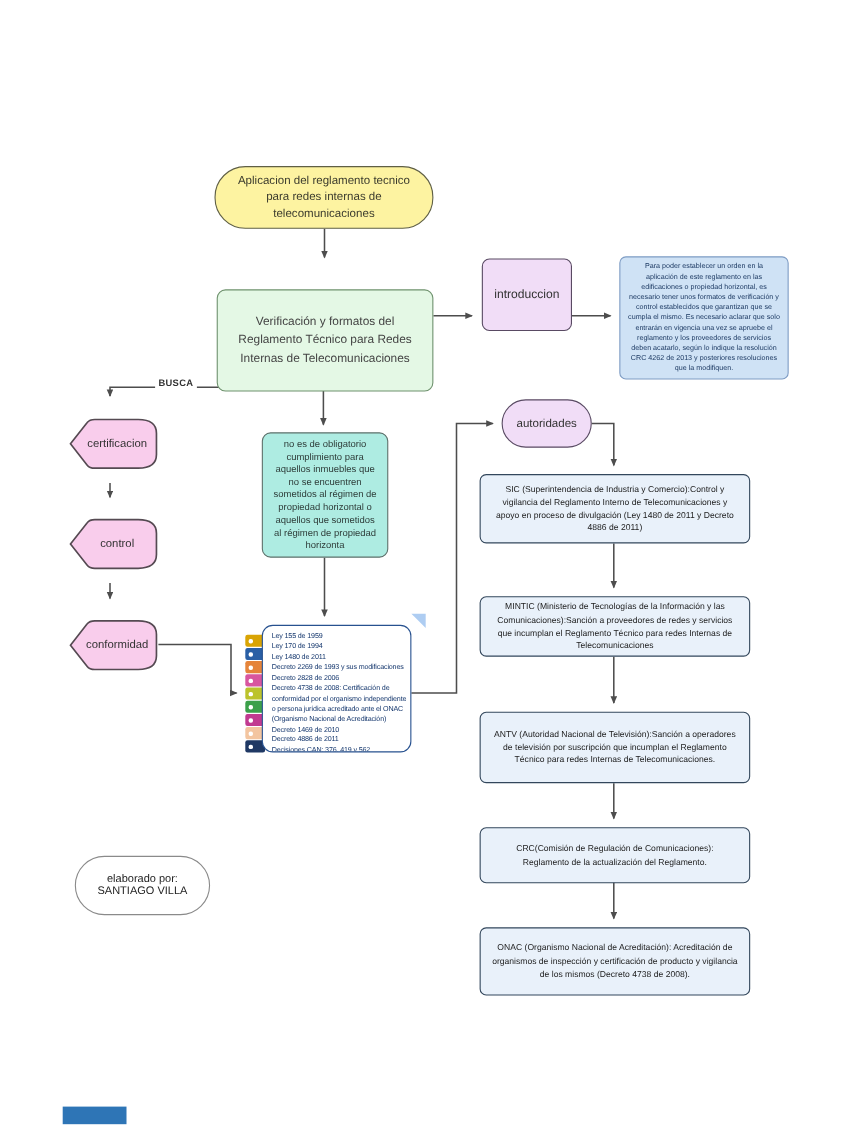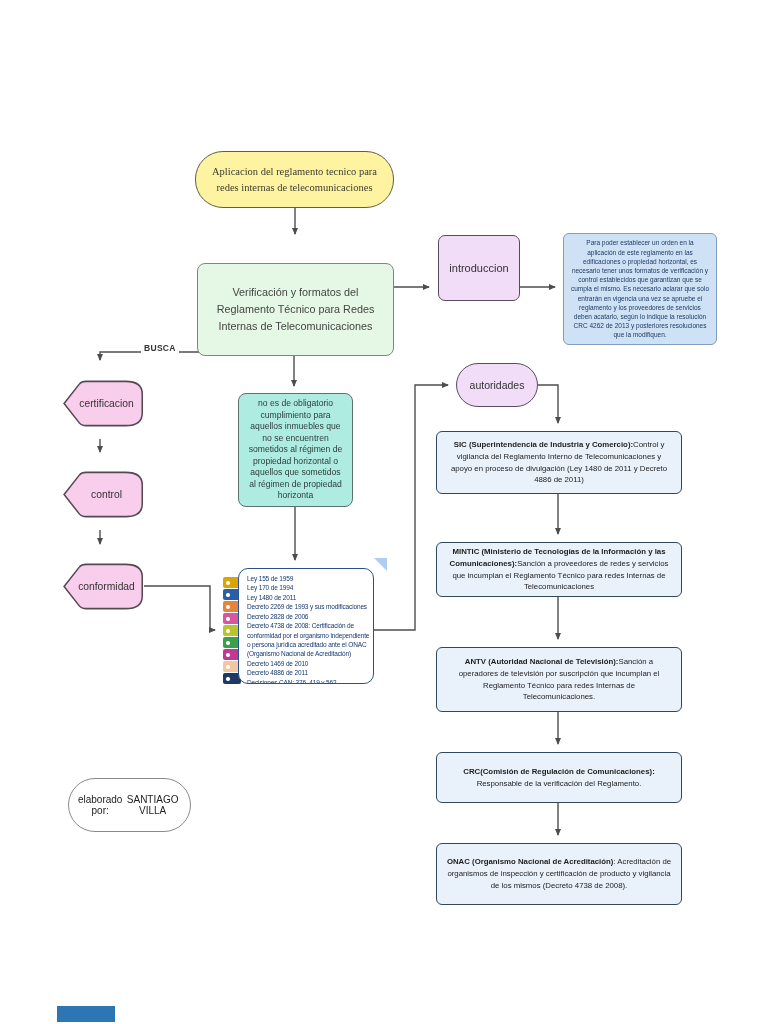--- a/index.html
+++ b/index.html
@@ -3,21 +3,21 @@
 <meta charset="utf-8">
 <style>
   html,body{margin:0;padding:0;background:#fff;}
   .canvas{position:relative;width:768px;height:1024px;background:#ffffff;overflow:hidden;
           font-family:"Liberation Sans",sans-serif;color:#3a3a3a;}
   .connectors{position:absolute;left:0;top:0;z-index:0;pointer-events:none;}
   .node{position:absolute;box-sizing:border-box;display:flex;align-items:center;justify-content:center;
         text-align:center;z-index:2;}
   .stadium-yellow{left:195px;top:151px;width:199px;height:57px;background:var(--title-fill);
         border:1.6px solid var(--title-border);border-radius:28px;font-size:10.5px;line-height:1.45;
-        padding:4px 12px;color:#3c3c2e;font-family:Liberation Serif, serif;}
+        padding:4px 12px;color:#3c3c2e;}
   .box-green{left:197px;top:240px;width:197px;height:93px;background:var(--green-fill);
         border:1.6px solid var(--green-border);border-radius:8px;font-size:10.8px;line-height:1.6;
         padding:6px 14px;color:#444;margin-top:23px;}
   .box-purple{left:438px;top:235px;width:82px;height:66px;background:var(--purple-fill);
         border:1.6px solid var(--purple-border);border-radius:7px;font-size:11px;color:#333;}
   .box-info{left:563px;top:233px;width:154px;height:112px;background:var(--info-fill);
         border:1px solid var(--info-border);border-radius:6px;font-size:6.5px;line-height:1.42;
         padding:5px 7px;color:var(--info-text);}
   .busca{position:absolute;left:141px;top:343px;font-size:8.5px;font-weight:bold;color:#333;
         background:#fff;padding:0 3px;z-index:2;letter-spacing:0.3px;}
@@ -36,29 +36,29 @@
   .list-box{left:238px;top:568px;width:136px;height:116px;background:#fff;z-index:2;
         border:1.8px solid var(--list-border);border-radius:10px;display:block;
         padding:5px 3px 4px 8px;font-size:6.5px;line-height:1.45;letter-spacing:-0.15px;
         color:var(--list-text);text-align:left;overflow:hidden;}
   .tabs{position:absolute;left:223px;top:577px;width:18px;z-index:1;}
   .tab{position:relative;width:18px;height:11px;border-radius:2px;margin-bottom:1px;}
   .tab .dot{position:absolute;left:3px;top:4px;width:3.5px;height:3.5px;border-radius:50%;background:#fff;}
   .auth-box{left:436px;width:246px;background:var(--authority-fill);z-index:2;
         border:1.6px solid var(--authority-border);border-radius:6px;font-size:7.8px;line-height:1.5;
         padding:5px 9px;color:#1c1c1c;}
-  .auth-box .b{font-weight:bold;}
+  .auth-box .b{font-weight:normal;}
   .auth-box.stack .b{display:block;}
   .auth-sic{top:431px;height:63px;}
   .auth-mintic{top:542px;height:55px;}
   .auth-antv{top:647px;height:65px;}
   .auth-crc{top:752px;height:51px;}
   .auth-onac{top:843px;height:62px;}
   .credit{left:68px;top:778px;width:123px;height:54px;background:#fff;border:1.5px solid #8a8a8a;
-        border-radius:27px;flex-direction:row;justify-content:center;font-size:10px;color:#222;
+        border-radius:27px;flex-direction:column;justify-content:center;font-size:10px;color:#222;
         padding:2px 8px;}
   .cursor-tri{position:absolute;left:374px;top:558px;width:0;height:0;z-index:1;
         border-top:13px solid #aecdf2;border-left:13px solid transparent;}
   .bottom-bar{position:absolute;left:57px;top:1006px;width:58px;height:16px;
         background:var(--bottom-bar);z-index:2;}
 </style>
 </head>
 <body>
 
 <div class="canvas">
@@ -173,21 +173,21 @@
 
   <div class="node auth-box auth-mintic">
     <div><span class="b">MINTIC (Ministerio de Tecnologías de la Información y las Comunicaciones):</span><span>Sanción a proveedores de redes y servicios que incumplan el Reglamento Técnico para redes Internas de Telecomunicaciones</span></div>
   </div>
 
   <div class="node auth-box auth-antv">
     <div><span class="b">ANTV (Autoridad Nacional de Televisión):</span><span>Sanción a operadores de televisión por suscripción que incumplan el Reglamento Técnico para redes Internas de Telecomunicaciones.</span></div>
   </div>
 
   <div class="node auth-box auth-crc stack">
-    <div><span class="b">CRC(Comisión de Regulación de Comunicaciones):</span><span>Responsable de la verificación del Reglamento.</span></div>
+    <div><span class="b">CRC(Comisión de Regulación de Comunicaciones):</span><span>Reglamento de la actualización del Reglamento.</span></div>
   </div>
 
   <div class="node auth-box auth-onac">
     <div><span class="b">ONAC (Organismo Nacional de Acreditación)</span><span>: Acreditación de organismos de inspección y certificación de producto y vigilancia de los mismos (Decreto 4738 de 2008).</span></div>
   </div>
 
   <div class="node credit">
     <div>elaborado por:</div>
     <div>SANTIAGO VILLA</div>
   </div>

